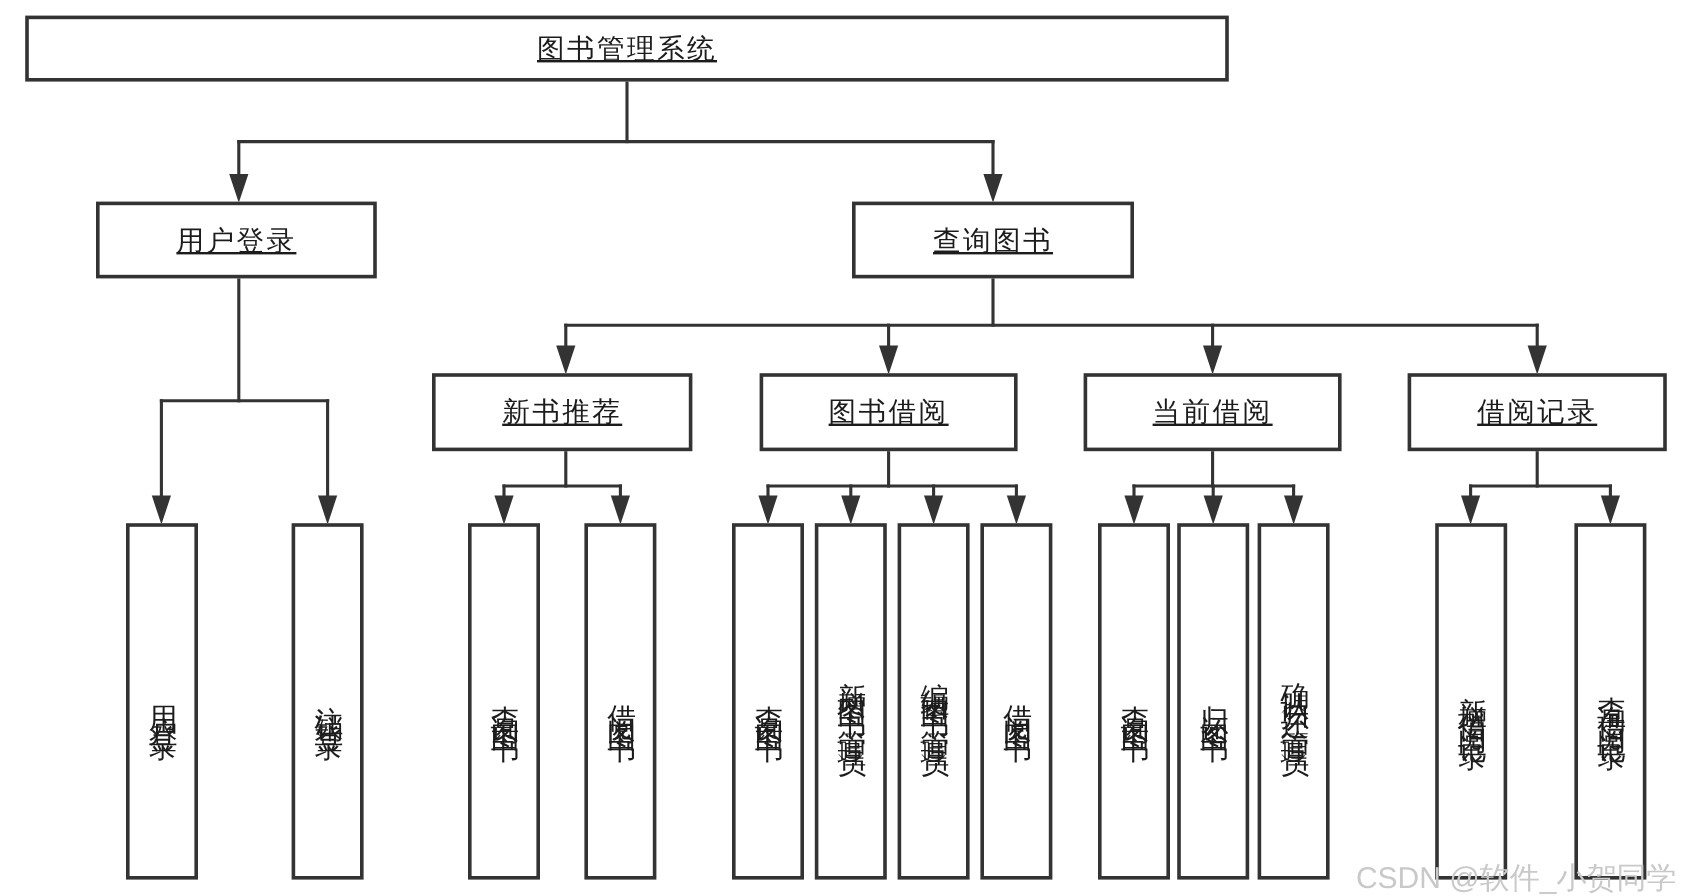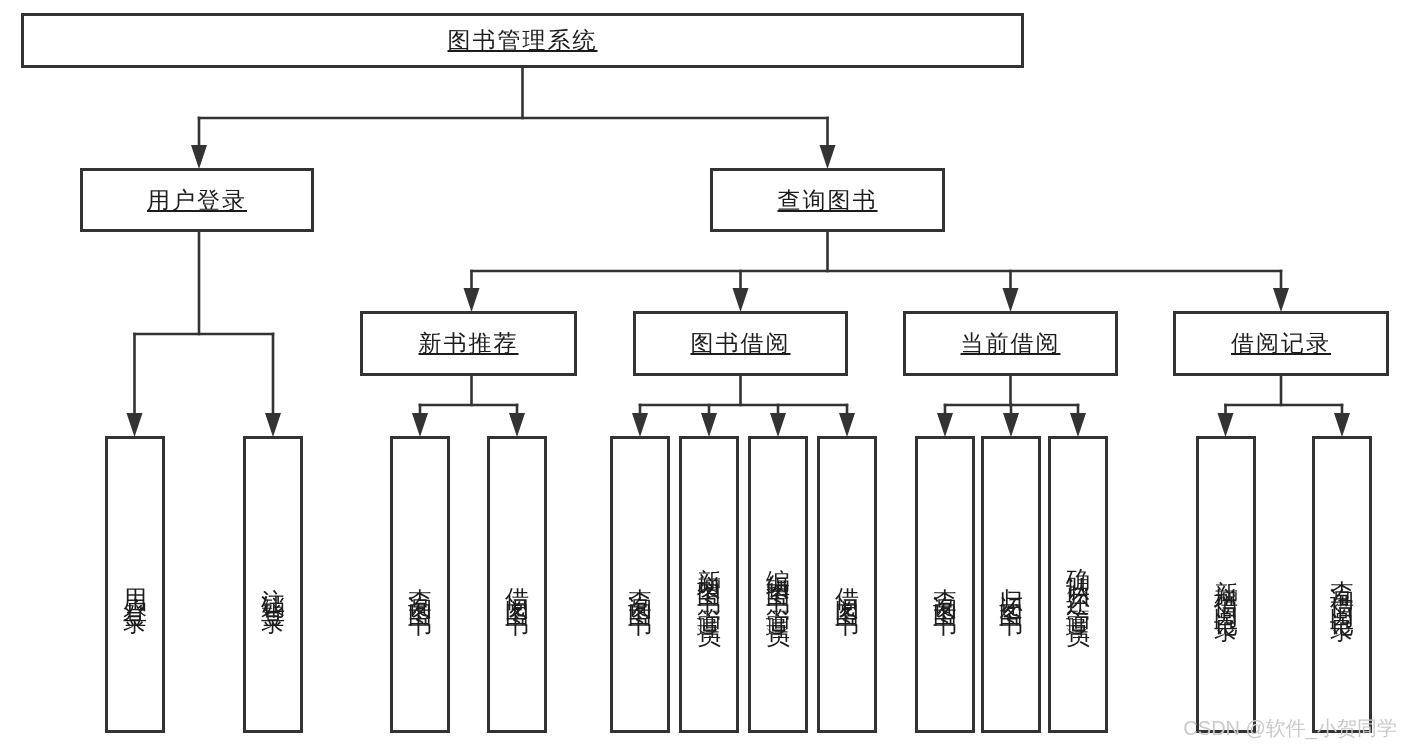--- a/index.html
+++ b/index.html
@@ -54,21 +54,21 @@
     text-orientation: mixed;
     font-size: 24px;
     letter-spacing: 8px;
     line-height: 1;
     white-space: nowrap;
   }
   .watermark {
     position: absolute;
     top: 715px;
     right: 8px;
-    font-size: 20px;
+    font-size: 25px;
     color: var(--watermark);
     white-space: nowrap;
     z-index: 5;
   }
 </style>
 </head>
 <body>
 
 <div class="stage">
 

